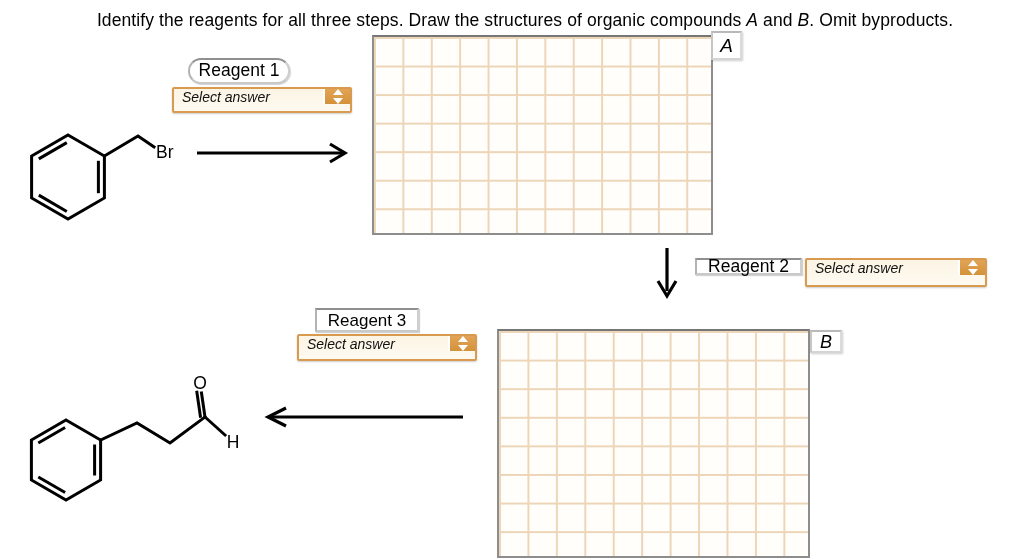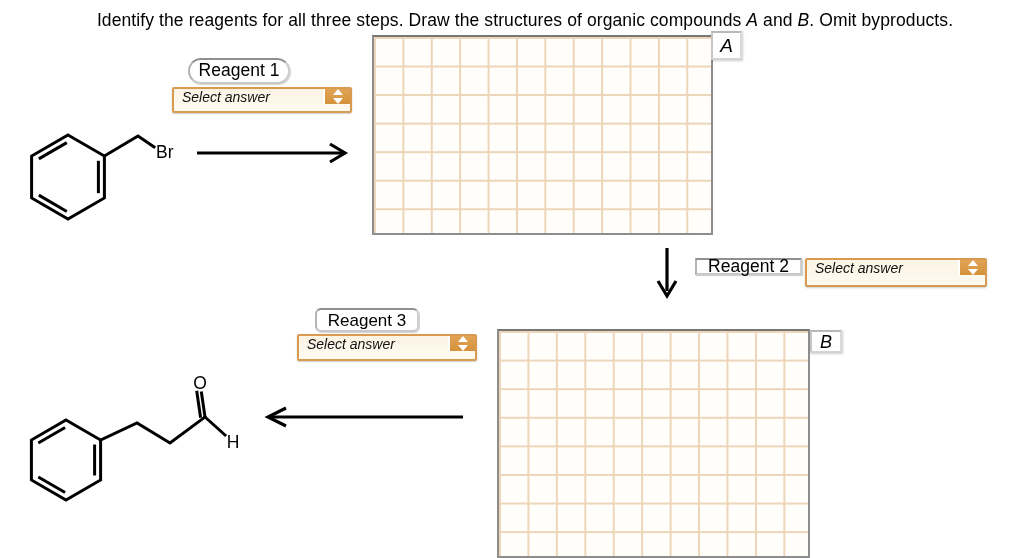--- a/index.html
+++ b/index.html
@@ -17,21 +17,21 @@
   
   .label-box {
     position:absolute; background:#fff;
     border:2px solid; border-color:#8f8f8f #cfcfcf #c9c9c9 #b3b3b3;
     box-shadow:1px 1px 1px rgba(0,0,0,0.18);
     display:flex; align-items:center; justify-content:center;
     font-size:17.5px; line-height:1;
   }
   .r1-label { left:188px; top:58px;  width:102px; height:26px;border-radius:13px; }
   .r2-label { left:695px; top:258px; width:107px; height:17px; }
-  .r3-label { left:315px; top:308px; width:104px; height:24px; font-size:17px;border-radius:6px; }
+  .r3-label { left:315px; top:308px; width:104px; height:24px; font-size:17px; }
 
   
   .corner-tag {
     position:absolute; background:#fff;
     border:2px solid; border-color:#b9b9b9 #dadada #d4d4d4 #c6c6c6;
     box-shadow:1px 1px 2px rgba(0,0,0,0.2);
     display:flex; align-items:center; justify-content:center;
     font-style:italic; font-size:19px; line-height:1;
   }
   .a-tag { left:711px; top:31px;  width:31px; height:29px; }

